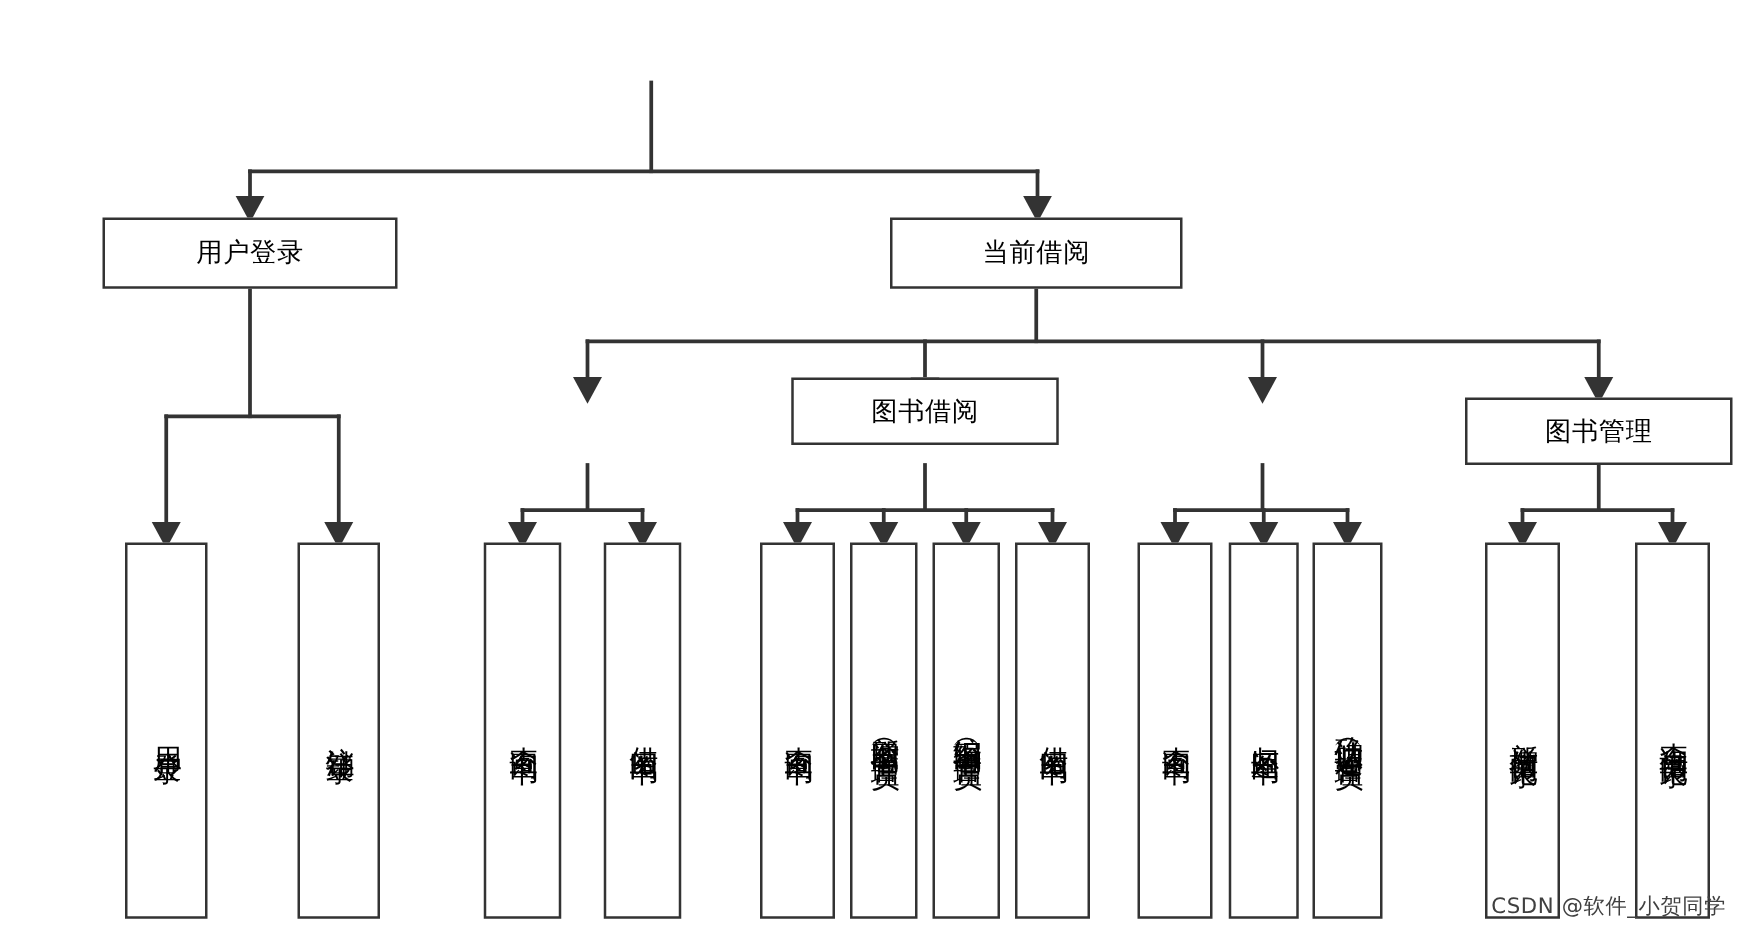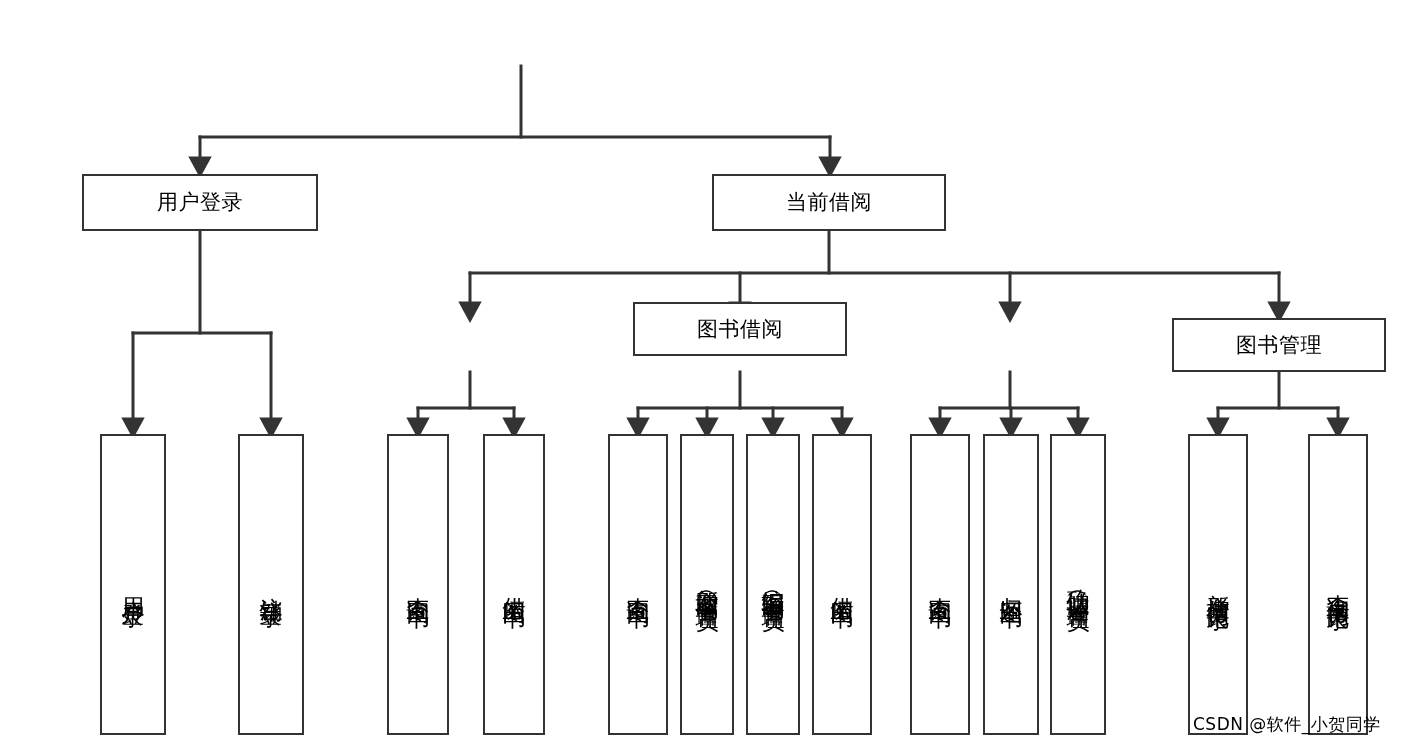--- a/index.html
+++ b/index.html
@@ -57,21 +57,21 @@
     text-orientation: upright;
     font-size: 23px;
     letter-spacing: 3px;
     line-height: 1;
     white-space: normal;
     max-height: 100%;
   }
   .node.root .lbl { font-size: 22px; }
   .watermark {
     position: absolute;
-    color: #000000;
+    color: #404040;
     font-size: 17px;
     letter-spacing: 0.5px;
     white-space: nowrap;
     user-select: none;
   }
 </style>
 </head>
 <body>
 
 <div id="canvas" style="background: rgb(255, 255, 255);">

